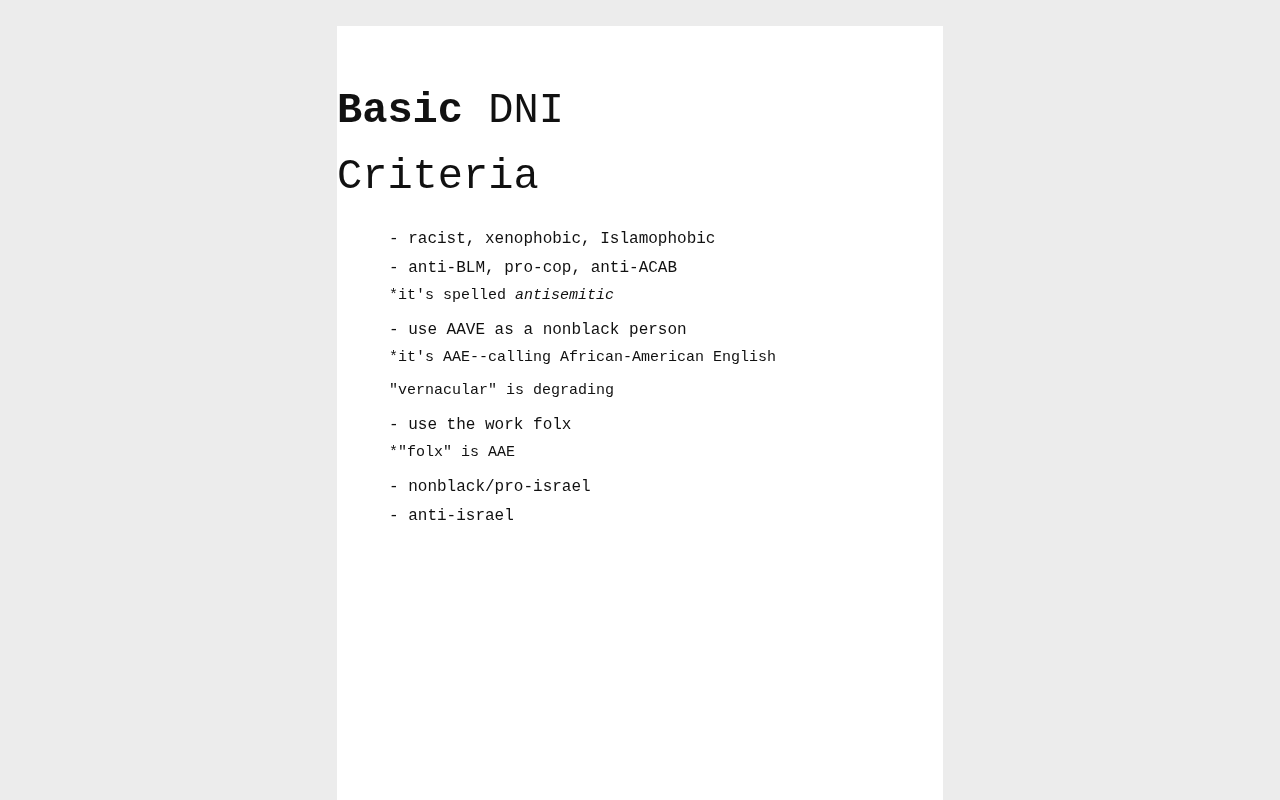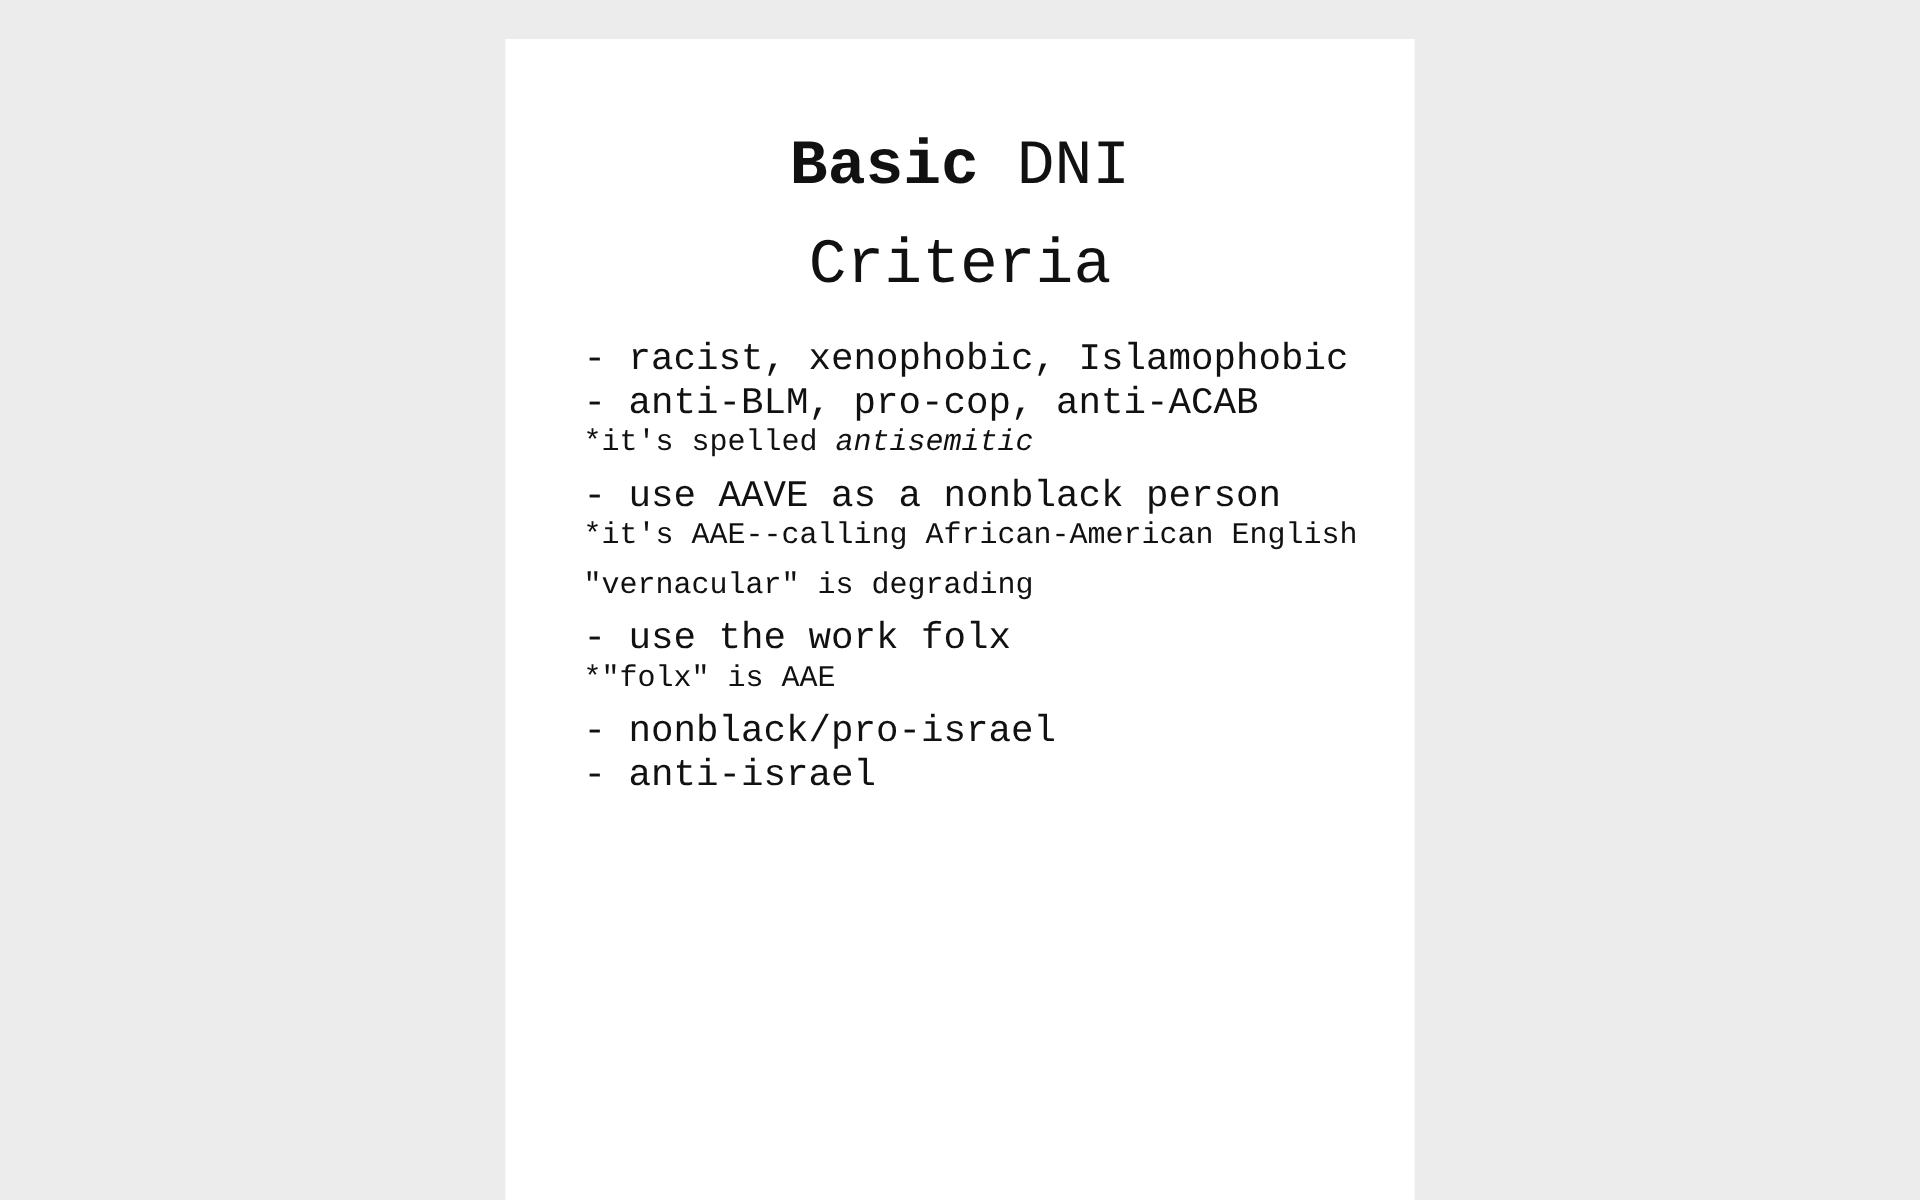--- a/index.html
+++ b/index.html
@@ -9,28 +9,27 @@
     font-family: "Liberation Mono", "DejaVu Sans Mono", monospace;
     color: #111;
   }
   .page {
     position: absolute; left: 337px; top: 26px;
     width: 606px; height: 800px;
     background: #ffffff;
   }
   .title {
     position: absolute; left: 0; top: 52px; width: 606px;
-    text-align: center;
     font-size: 42px; line-height: 66px;
     margin: 0; font-weight: normal;
   }
   .title b { font-weight: bold; }
   .content { position: absolute; left: 52px; top: 199px; width: 520px; }
-  .item { font-size: 25px; line-height: 29px; white-space: pre; height: 29px; }
-  .note { font-size: 20px; line-height: 25px; white-space: pre; }
+  .item { font-size: 16px; line-height: 29px; white-space: pre; height: 29px; }
+  .note { font-size: 15px; line-height: 25px; white-space: pre; }
   .note-gap-after { margin-bottom: 8px; }
   .spacer { height: 58px; }
   i { font-style: italic; }
 </style>
 </head>
 <body>
 
 <div class="page">
   <h1 class="title">
     <span><b>Basic</b><span> DNI</span></span><br>

